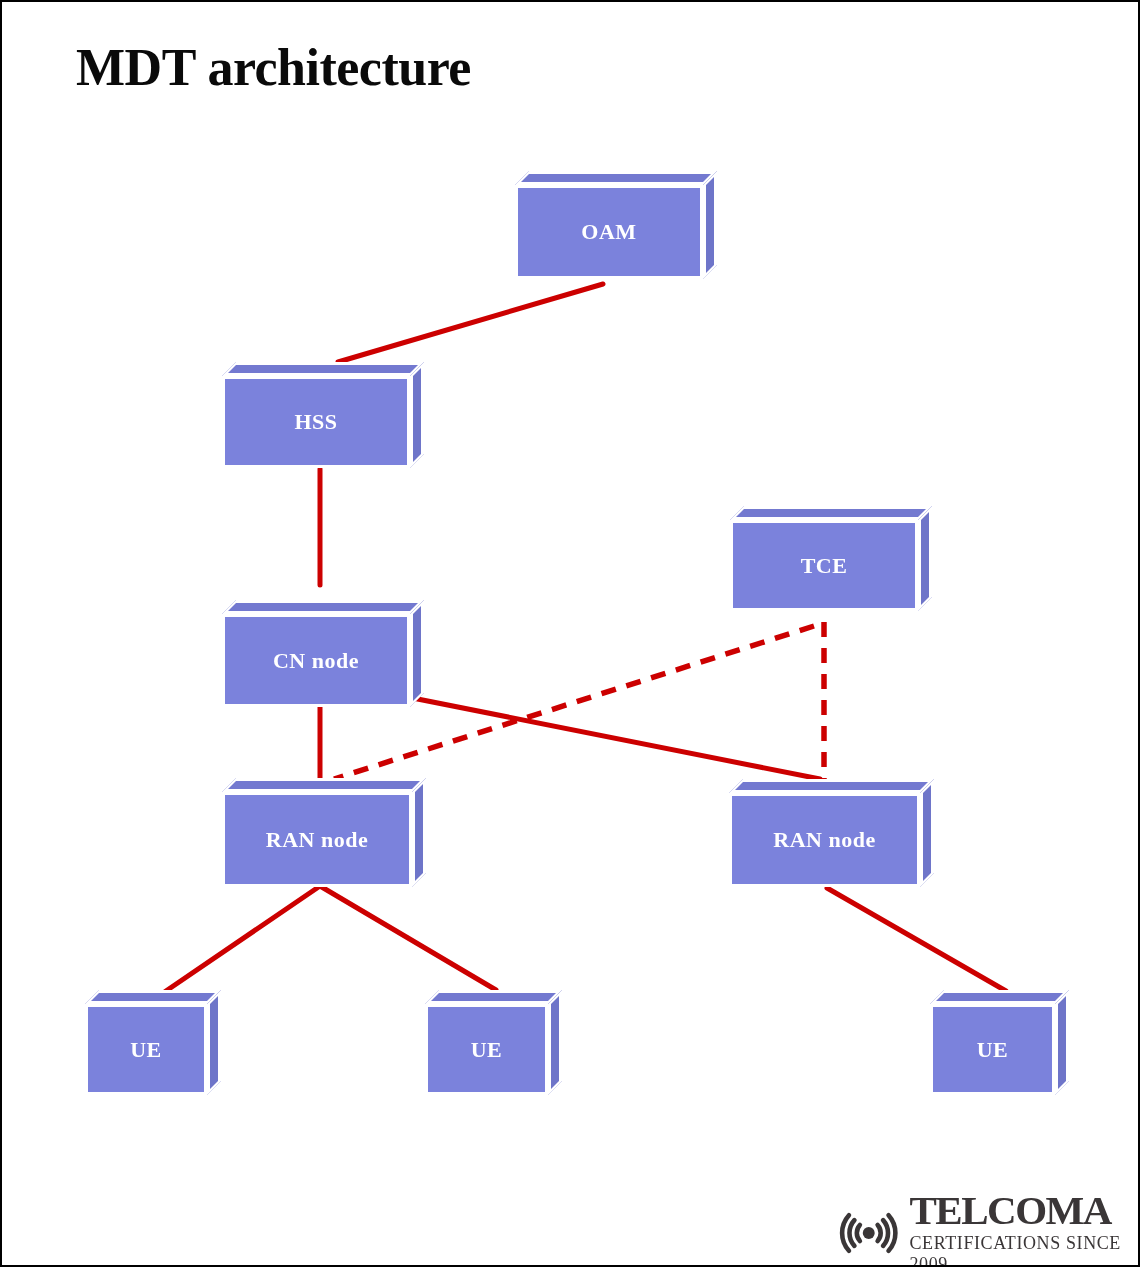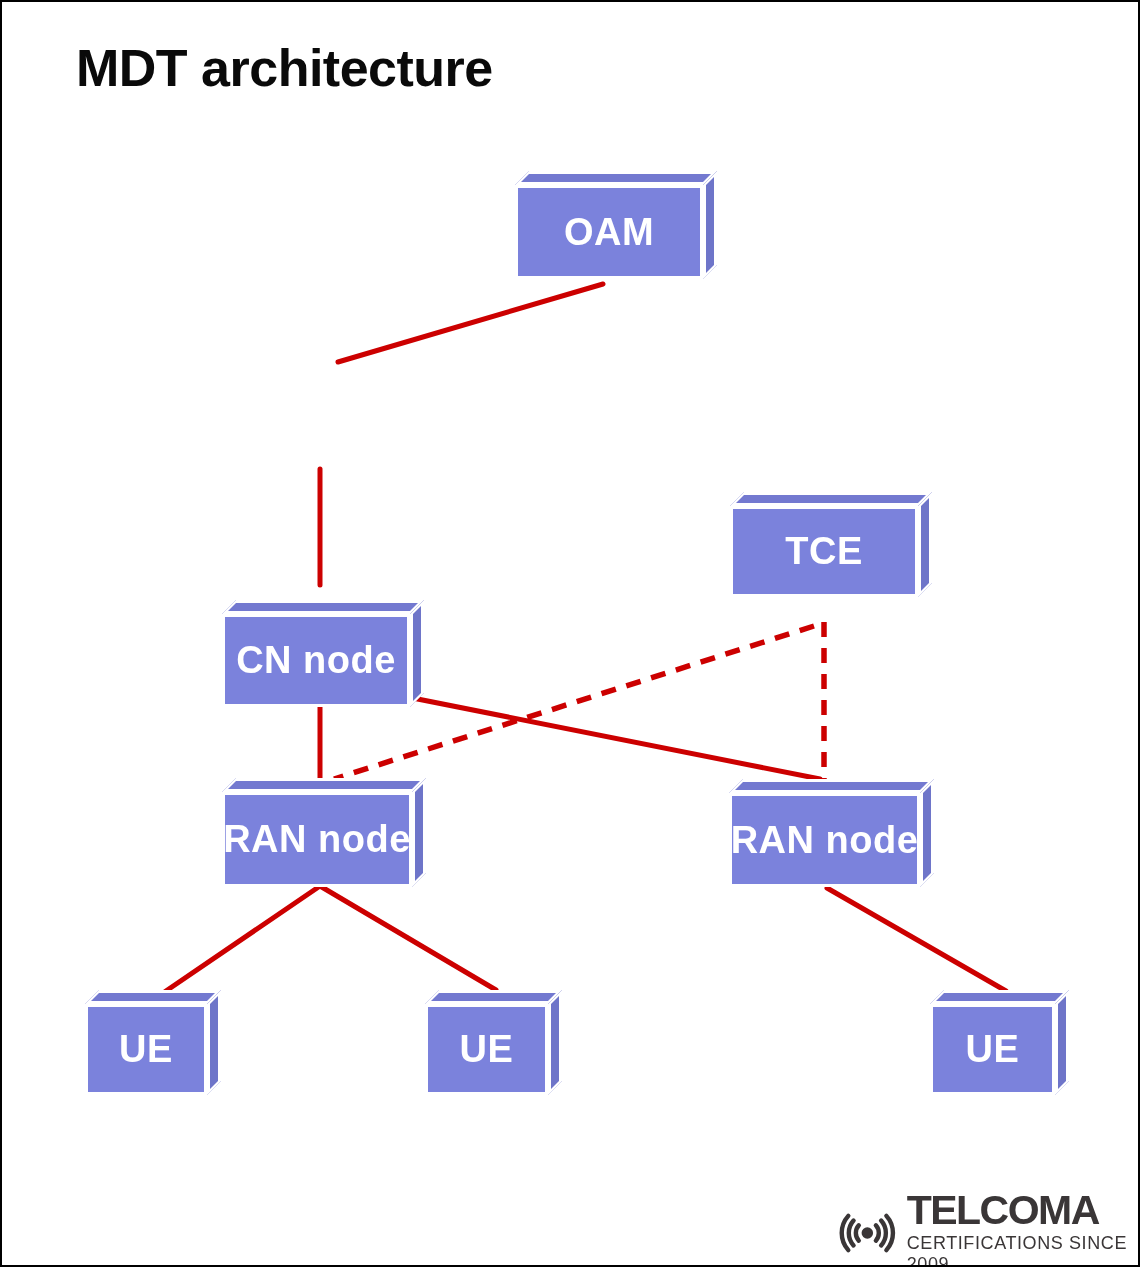--- a/index.html
+++ b/index.html
@@ -1,21 +1,21 @@
 <!DOCTYPE html>
 <html style="--background: #ffffff; --page-border: #000000; --box-front: #7b82dc; --box-top: #7379d0; --box-side: #6e75c9; --edge: #cc0000; --label-text: #ffffff; --title-text: #0a0a0a; --logo-text: #3a3637;"><head>
 <meta charset="utf-8">
 <style>
   html,body { margin:0; padding:0; background:#e8e8e8; }
   .page {
     position:relative; width:1140px; height:1267px;
     background:var(--background,#ffffff);
     border:2px solid var(--page-border,#000);
     box-sizing:border-box;
-    font-family:Liberation Sans, sans-serif;
+    font-family:Liberation Serif, serif;
     overflow:hidden;
   }
   .page-title {
     position:absolute; left:74px; top:36px;
     font-size:52px; font-weight:700; letter-spacing:-0.5px;
     color:var(--title-text,#0a0a0a);
   }
   svg.edges { position:absolute; left:0; top:0; width:1136px; height:1263px; }
   .edge { stroke:var(--edge,#cc0000); stroke-width:5; fill:none; stroke-linecap:round; }
   .edge.dashed { stroke-width:5.5; stroke-dasharray:15 11; stroke-linecap:butt; }
@@ -36,21 +36,21 @@
     z-index:1;
   }
   .face-side {
     position:absolute; left:100%; top:0; width:14px; height:100%;
     background:var(--box-side,#6e75c9);
     border:3px solid #fff; box-sizing:border-box;
     transform:skewY(-45deg); transform-origin:0 0;
     z-index:1;
   }
   .node-label {
-    color:var(--label-text,#fff); font-size:38px; font-weight:700;
+    color:var(--label-text,#fff); font-size:22px; font-weight:700;
     letter-spacing:0.5px; white-space:nowrap; user-select:none;
   }
   .logo {
     position:absolute; left:830px; top:1188px;
     display:flex; align-items:center; gap:4px;
     color:var(--logo-text,#3a3637);
   }
   .logo-text { display:flex; flex-direction:column; }
   .brand {
     font-size:41px; font-weight:700; letter-spacing:-1.5px; line-height:1;
@@ -81,22 +81,29 @@
   </svg>
 
   <div class="node3d" style="left:513px; top:183px; width:188px; height:94px;">
     <div class="face-top"></div>
     <div class="face-side"></div>
     <div class="face-front">
       <span class="node-label">OAM</span>
     </div>
   </div>
 
+  <div class="node3d" style="left:220px; top:374px; width:188px; height:92px;">
+    <div class="face-top"></div>
+    <div class="face-side"></div>
+    <div class="face-front">
+      <span class="node-label">HSS</span>
+    </div>
+  </div>
 
-  <div class="node3d" style="left:728px; top:504px; width:188px; height:91px;">
+  <div class="node3d" style="left:728px; top:518px; width:188px; height:91px;">
     <div class="face-top"></div>
     <div class="face-side"></div>
     <div class="face-front">
       <span class="node-label">TCE</span>
     </div>
   </div>
 
   <div class="node3d" style="left:220px; top:612px; width:188px; height:93px;">
     <div class="face-top"></div>
     <div class="face-side"></div>

